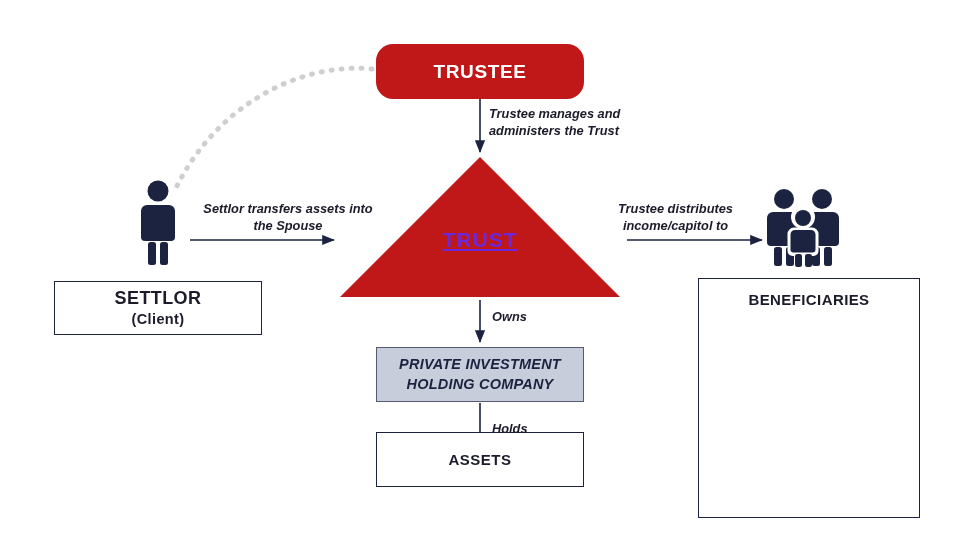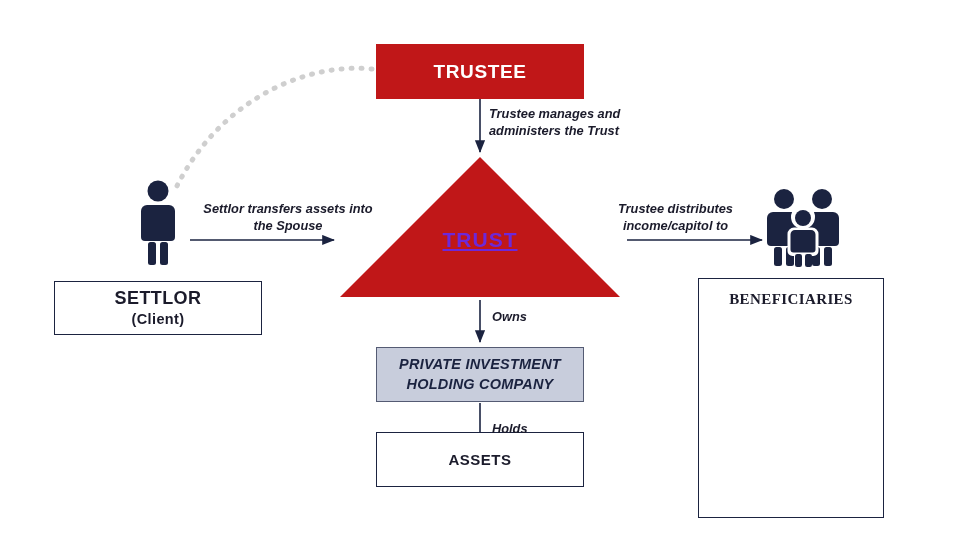--- a/index.html
+++ b/index.html
@@ -18,21 +18,21 @@
     overflow: hidden;
     background: #ffffff;
   }
   .abs { position: absolute; }
 
   
   .trustee-box {
     left: 376px; top: 44px;
     width: 208px; height: 55px;
     background: #c01718;
-    display: flex; align-items: center; justify-content: center;
+    display: flex; align-items: center; justify-content: center; border-radius: 17px;
   }
   .trustee-label {
     color: #ffffff;
     font-size: 19px;
     font-weight: bold;
     letter-spacing: 0.6px;
   }
 
   
   .trust-triangle {
@@ -94,26 +94,25 @@
     left: 376px; top: 432px;
     width: 208px; height: 55px;
   }
   .assets-label {
     font-size: 15px; font-weight: bold; letter-spacing: 0.5px;
   }
 
   
   .beneficiaries-box {
     left: 698px; top: 278px;
-    width: 186px; height: 240px;
+    width: 222px; height: 240px;
     border: 1.5px solid #1b2340;
     background: #ffffff;
     box-sizing: border-box;
     padding: 12px 12px 10px 12px;
-    font-family: Liberation Serif, serif;
   }
   .ben-title {
     text-align: center;
     font-size: 15px;
     font-weight: bold;
     letter-spacing: 0.4px;
     margin-bottom: 12px;
   }
   .ben-intro {
     font-size: 12.5px;

